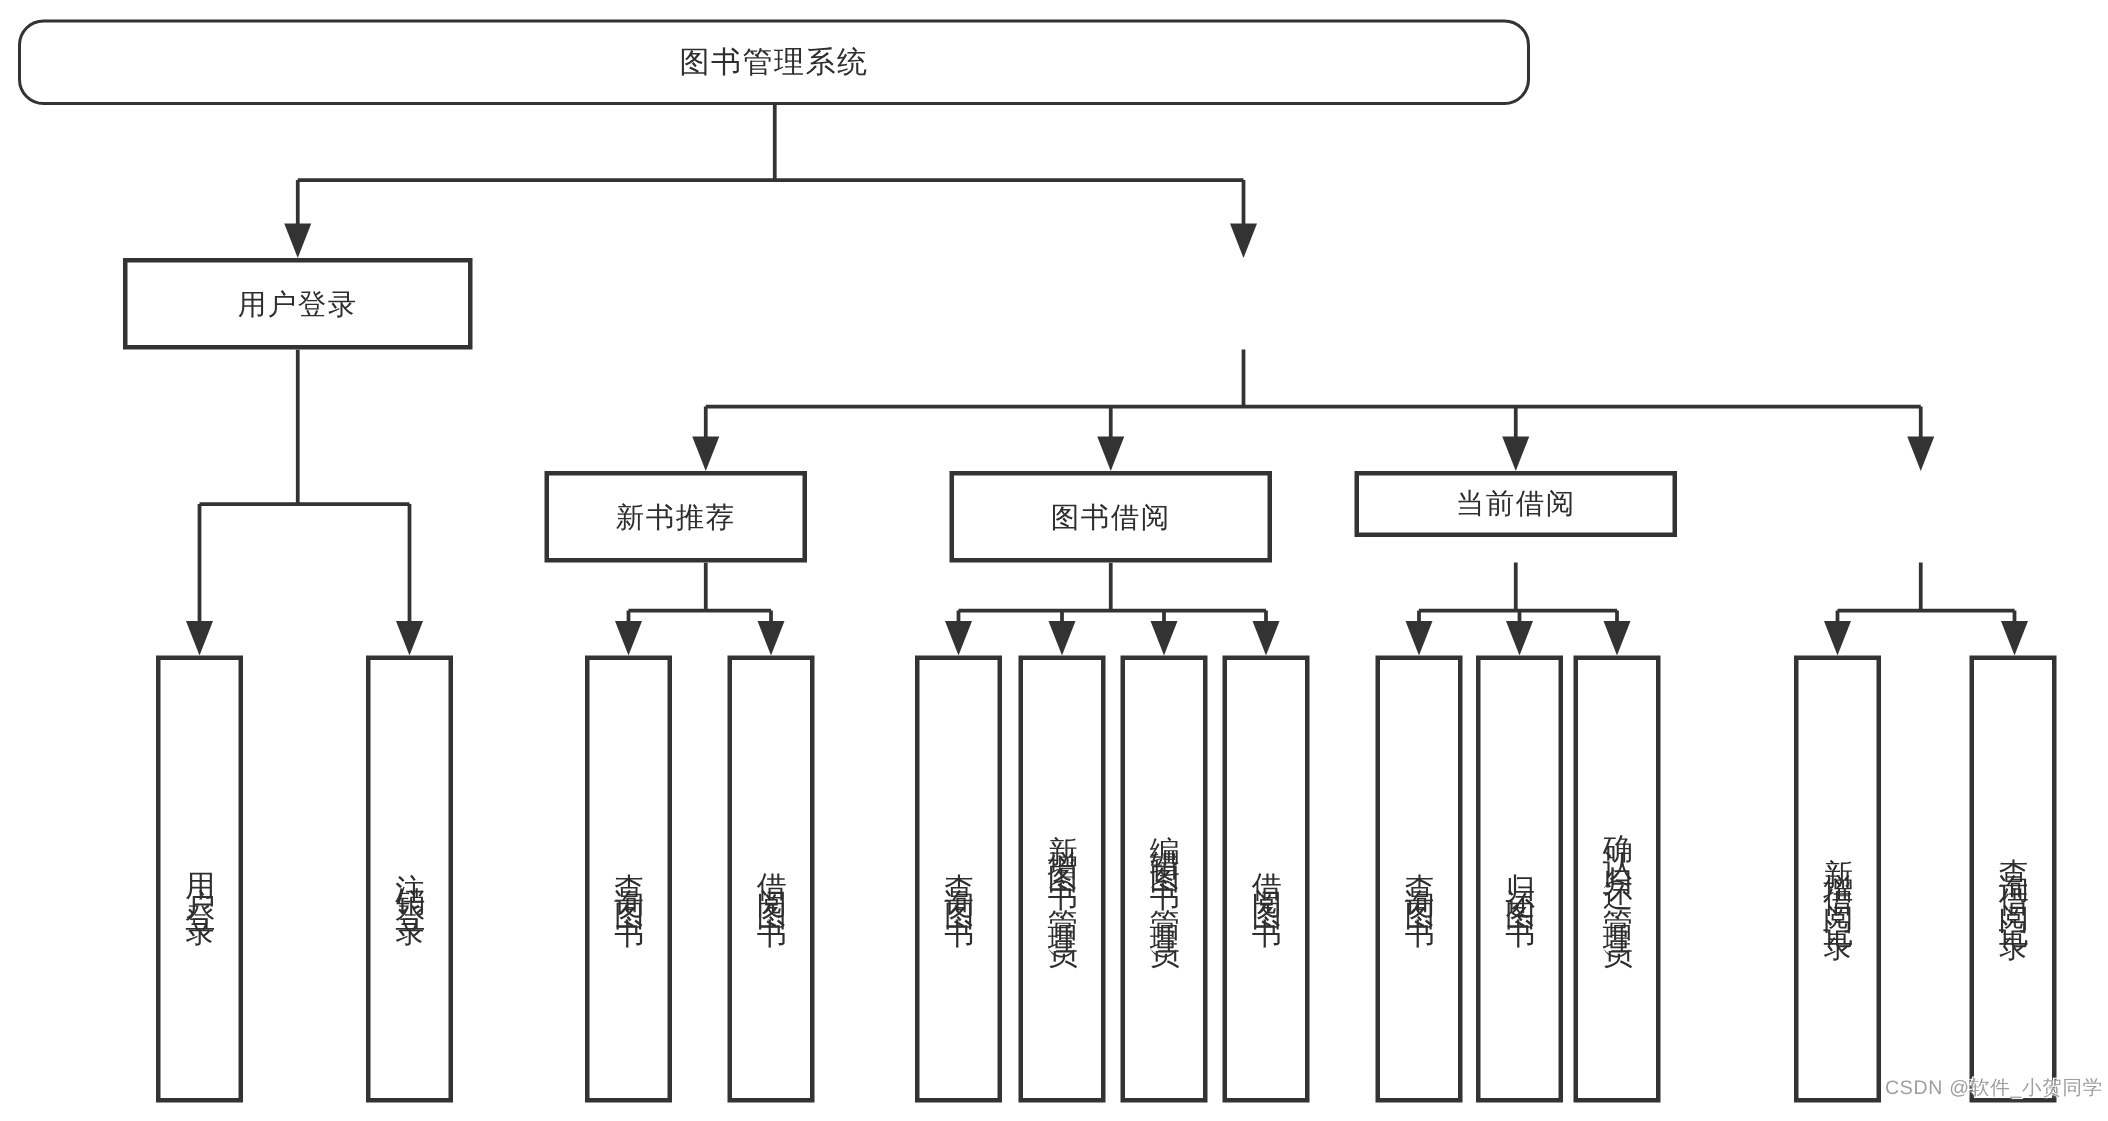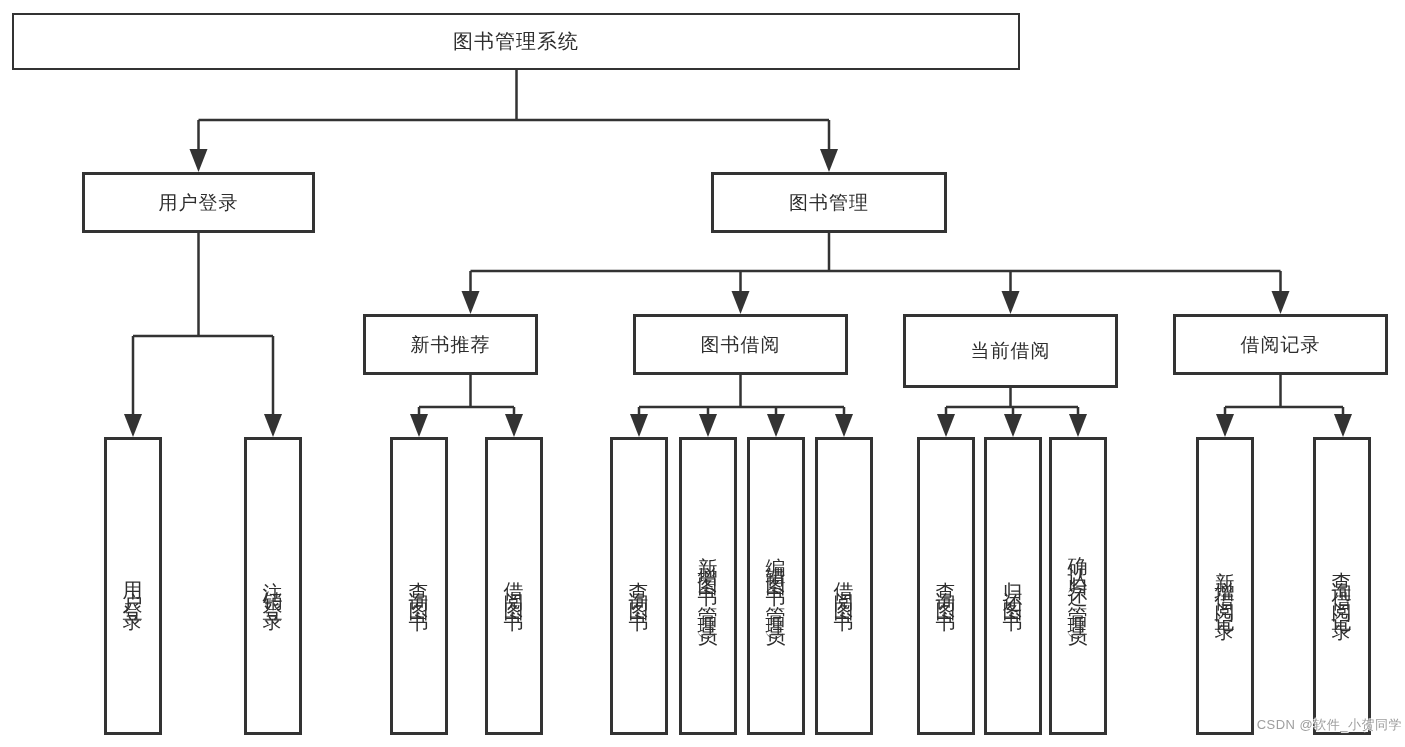--- a/index.html
+++ b/index.html
@@ -84,42 +84,36 @@
       <polygon points="767,414 785,414 776,437"></polygon>
       <polygon points="835,414 853,414 844,437"></polygon>
       <polygon points="937,414 955,414 946,437"></polygon>
       <polygon points="1004,414 1022,414 1013,437"></polygon>
       <polygon points="1069,414 1087,414 1078,437"></polygon>
       <polygon points="1216,414 1234,414 1225,437"></polygon>
       <polygon points="1334,414 1352,414 1343,437"></polygon>
     </g>
   </svg>
 
-  <div class="node root" style="left:12px; top:13px; width:1008px; height:57px;">
+  <div class="node root" style="left:12px; top:13px; width:1008px; height:57px;border-radius:17px;">
     <span>图书管理系统</span>
   </div>
 
   <div class="node" style="left:82px; top:172px; width:233px; height:61px;">
     <span>用户登录</span>
-  </div>
-  <div class="node" style="left:711px; top:172px; width:236px; height:61px;">
-    <span>图书管理</span>
   </div>
 
   <div class="node" style="left:363px; top:314px; width:175px; height:61px;">
     <span>新书推荐</span>
   </div>
   <div class="node" style="left:633px; top:314px; width:215px; height:61px;">
     <span>图书借阅</span>
   </div>
-  <div class="node" style="left:903px; top:314px; width:215px; height:74px;">
+  <div class="node" style="left:903px; top:314px; width:215px; height:44px;">
     <span>当前借阅</span>
-  </div>
-  <div class="node" style="left:1173px; top:314px; width:215px; height:61px;">
-    <span>借阅记录</span>
   </div>
 
   <div class="node leaf" style="left:104px;">
     <span class="vtext">用户登录</span>
   </div>
   <div class="node leaf" style="left:244px;">
     <span class="vtext">注销登录</span>
   </div>
 
   <div class="node leaf" style="left:390px;">

